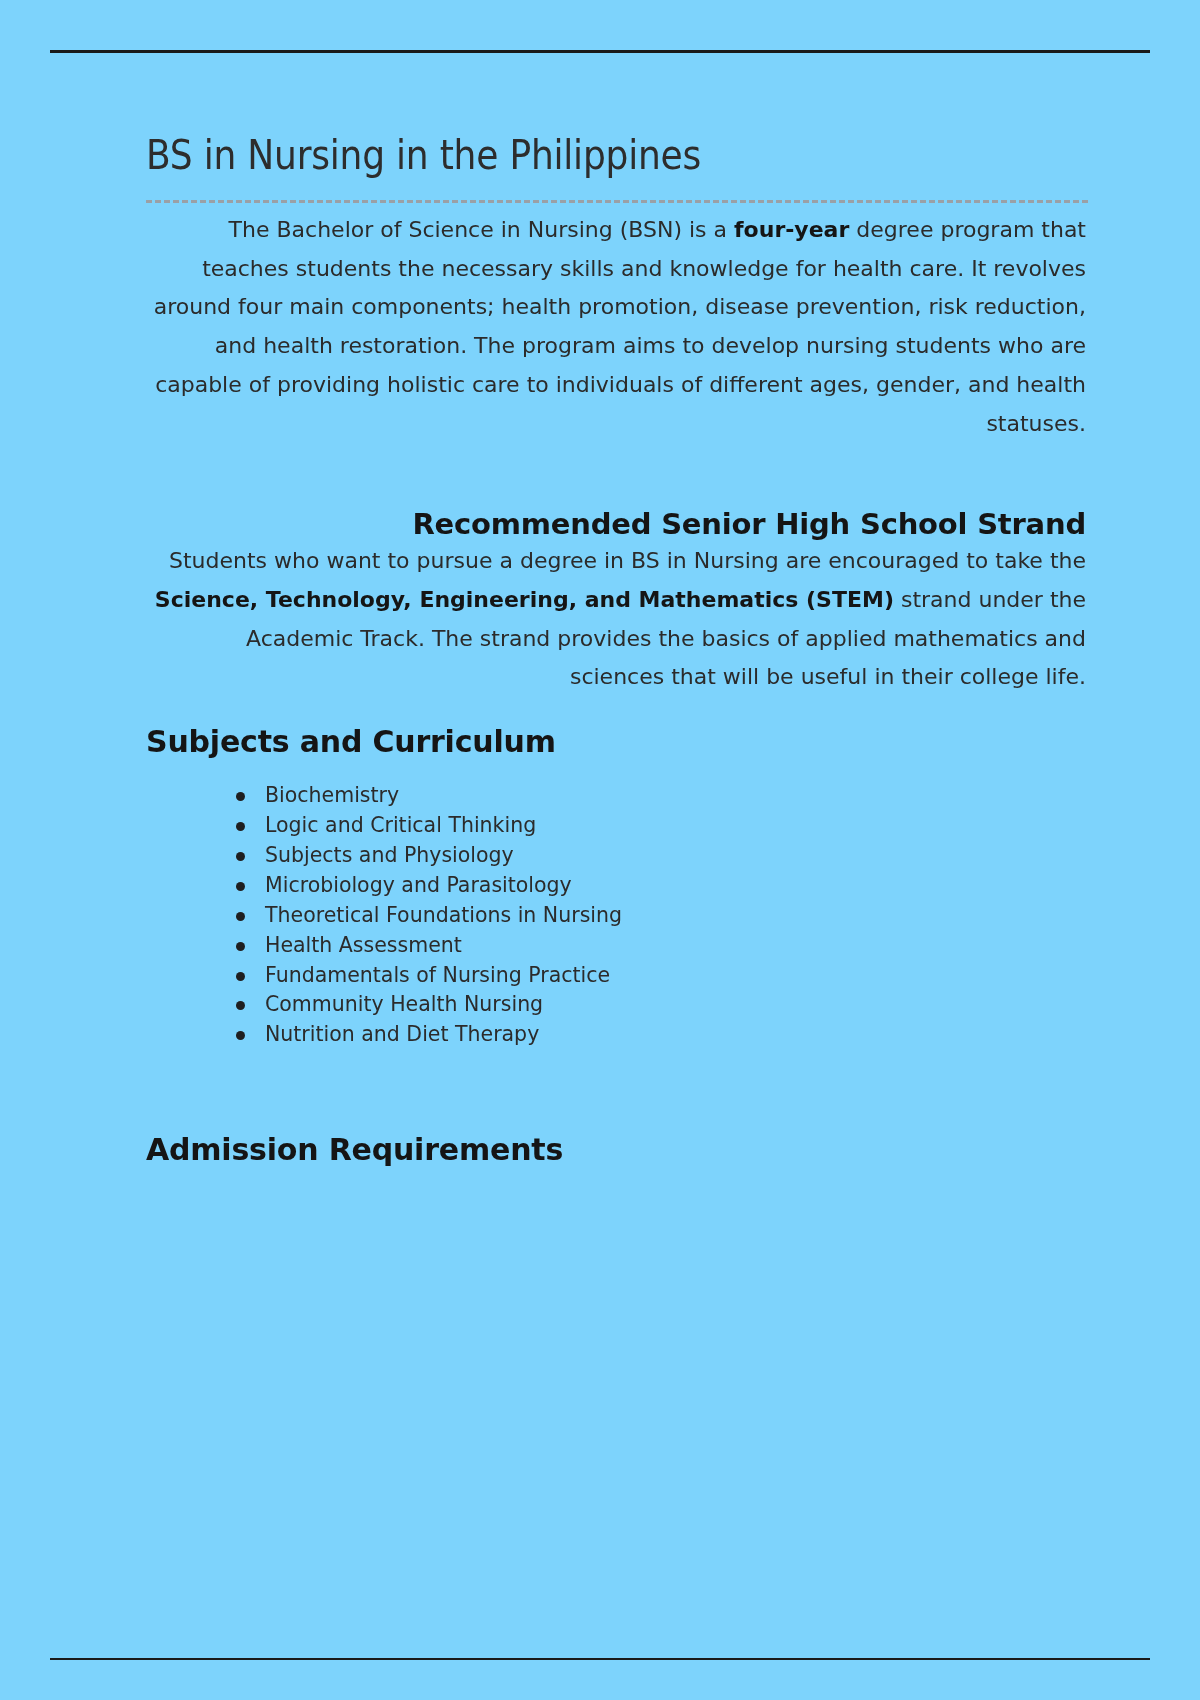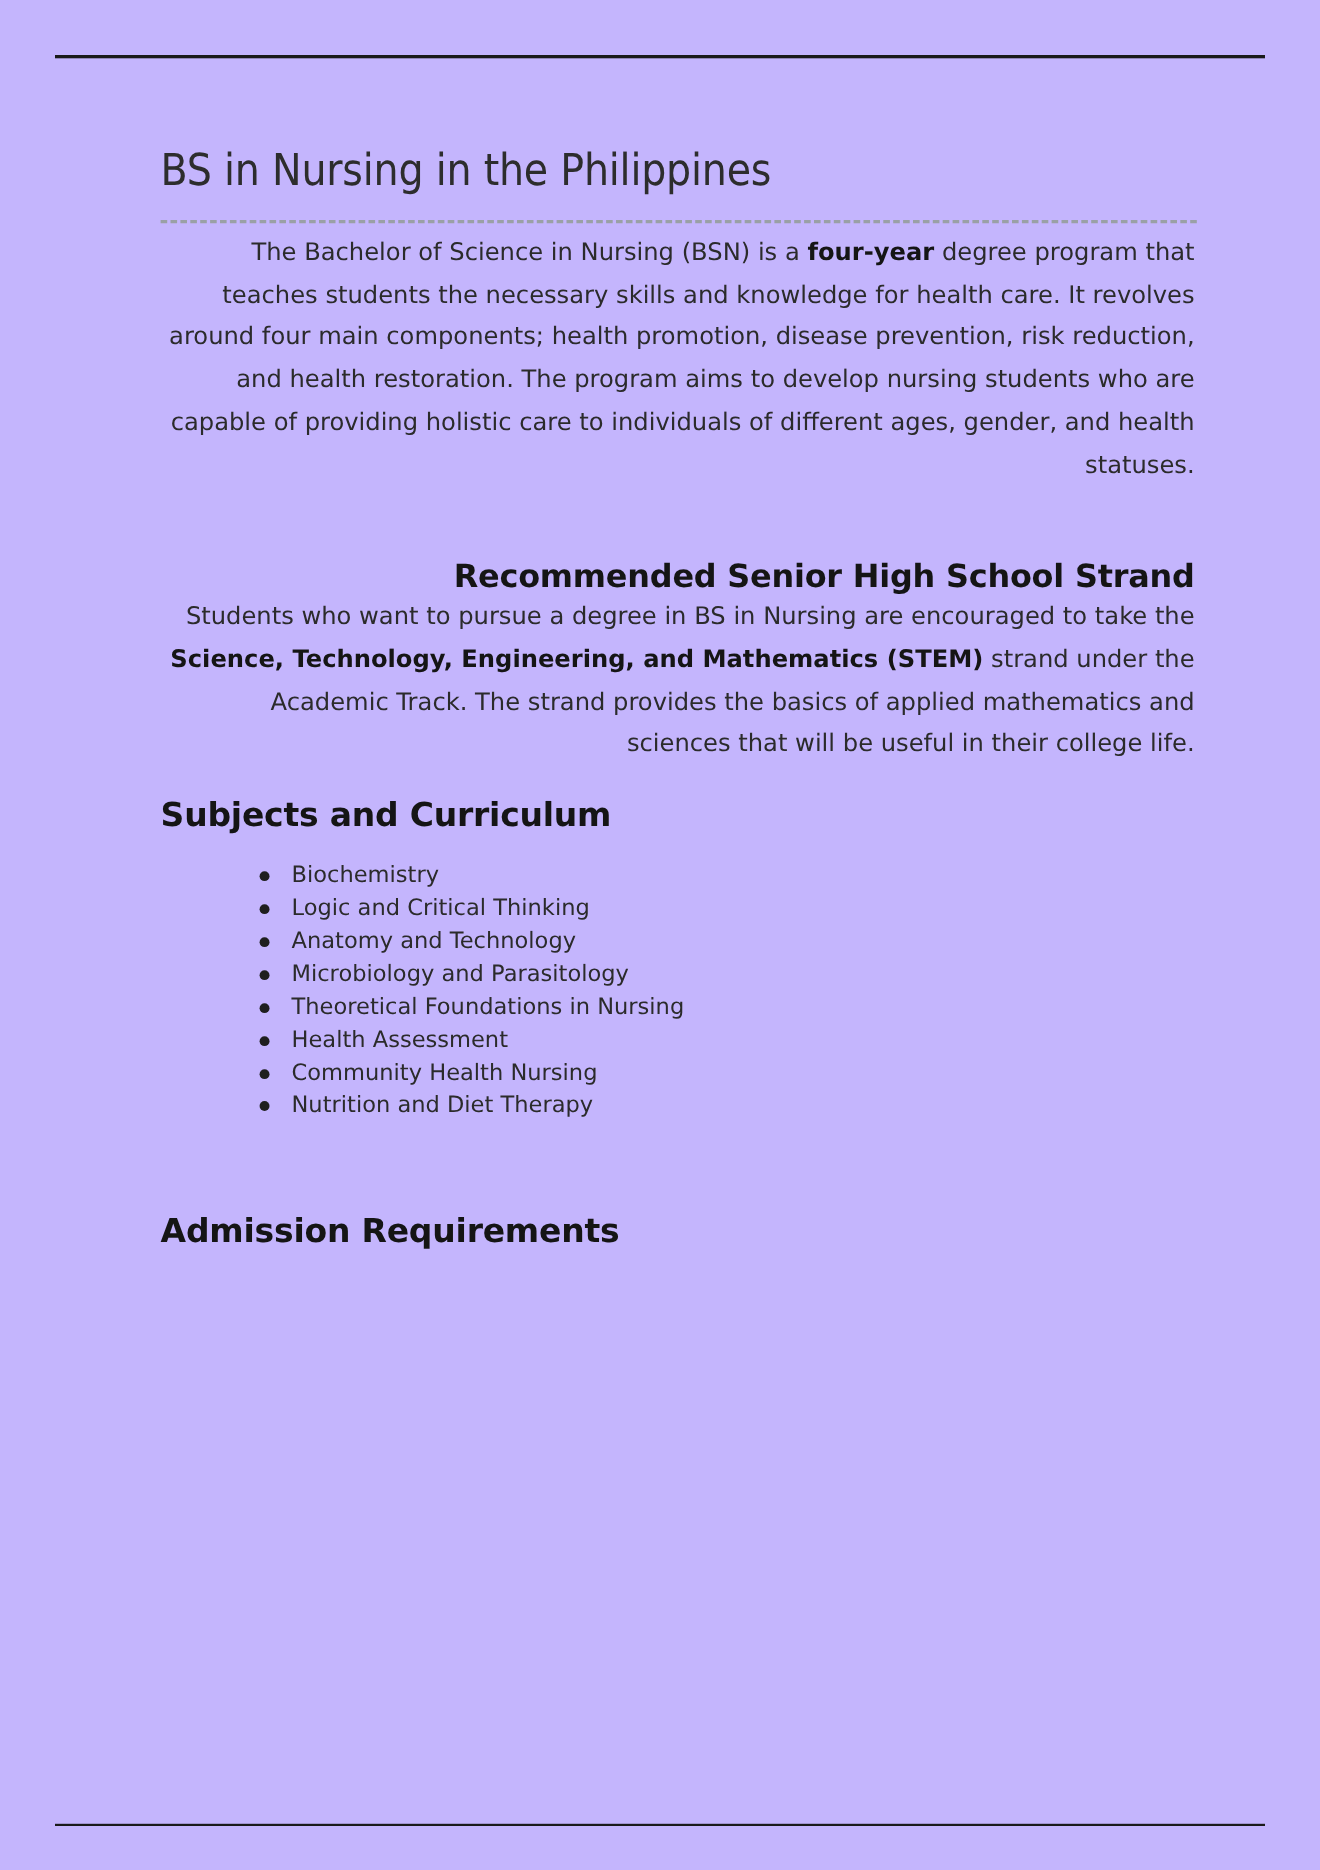--- a/index.html
+++ b/index.html
@@ -13,21 +13,21 @@
     font-family: "DejaVu Sans", sans-serif;
     color: #231f20;
     overflow: hidden;
     position: relative;
   }
 
   .page {
     position: relative;
     width: 1200px;
     height: 1700px;
-    background: #c4b5fd;
+    background: #7dd3fc;
     box-sizing: border-box;
   }
 
   
   .rule-top {
     position: absolute;
     left: 50px;
     right: 50px;
     top: 50px;
     height: 0;
@@ -159,24 +159,25 @@
 
     <h2 class="heading-bold h-recommended">Recommended Senior High School Strand</h2>
 
     <p class="body-text para-strand"><span>Students who want to pursue a degree in BS in Nursing are encouraged to take the </span><b>Science, Technology, Engineering, and Mathematics (STEM)</b><span> strand under the Academic Track. The strand provides the basics of applied mathematics and sciences that will be useful in their college life.</span></p>
 
     <h2 class="heading-bold h-subjects">Subjects and Curriculum</h2>
 
     <ul class="subject-list">
       <li>Biochemistry</li>
       <li>Logic and Critical Thinking</li>
-      <li>Anatomy and Technology</li>
+      <li>Subjects and Physiology</li>
       <li>Microbiology and Parasitology</li>
       <li>Theoretical Foundations in Nursing</li>
       <li>Health Assessment</li>
+      <li>Fundamentals of Nursing Practice</li>
       <li>Community Health Nursing</li>
       <li>Nutrition and Diet Therapy</li>
     </ul>
 
     <h2 class="heading-bold h-admission">Admission Requirements</h2>
 
   </div>
 
   <div class="rule-bottom"></div>
 

